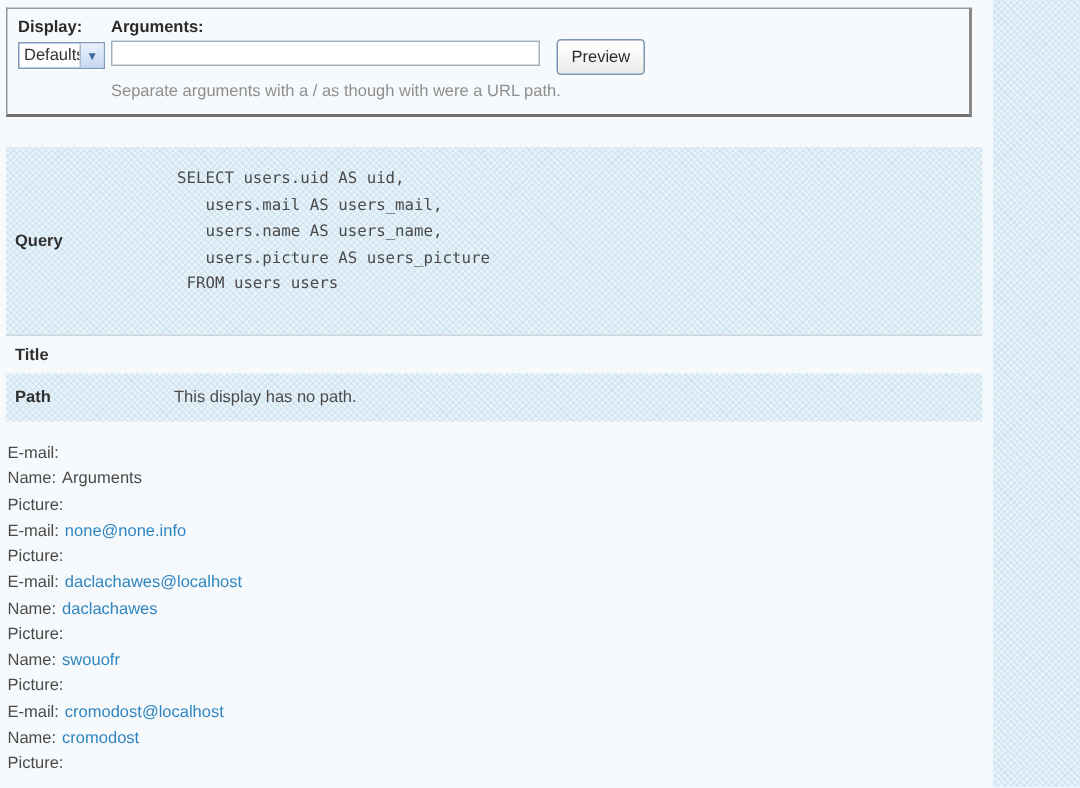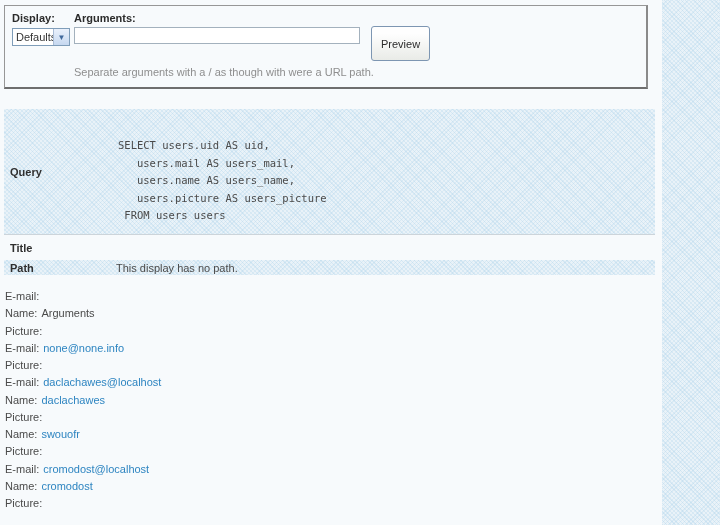--- a/index.html
+++ b/index.html
@@ -96,21 +96,21 @@
     border: 1px solid #a3b1bd;
     background: #fff;
     font-family: "Liberation Sans", sans-serif;
     font-size: 11px;
     padding: 1px 3px;
     color: #333;
   }
   .preview-btn {
     margin-left: 11px;
     margin-top: -1px;
-    height: 35px;
+    height: 24px;
     padding: 0 9px;
     font-family: "Liberation Sans", sans-serif;
     font-size: 11px;
     color: #2b2b2b;
     background: linear-gradient(#fefefe 20%, #e9ebe7);
     border: 1px solid #7d96b2;
     border-radius: 3px;
     cursor: pointer;
   }
   .help-text {
@@ -118,40 +118,39 @@
     color: #8e8e8e;
   }
   
   .info-table {
     margin: 20px 0 0 4px;
     width: 651px;
   }
   .info-row { display: flex; box-sizing: border-box; }
   .row-query { min-height: 125px; }
   .row-title { height: 26px; border-top: 1px solid #ccd4da; }
-  .row-path { height: 15px; }
+  .row-path { height: 32px; }
   .cell-label {
     flex: 0 0 112px;
     width: 112px;
     box-sizing: border-box;
     padding-left: 6px;
     font-weight: bold;
     color: #2f2f2f;
     display: flex;
     align-items: center;
   }
   .cell-value {
     flex: 1;
     display: flex;
     align-items: center;
   }
   .row-query .cell-value {
     display: block;
     padding: 13px 0 0 2px;
-    margin-top: 15px;
   }
   .sql-line {
     white-space: pre;
     font-family: "DejaVu Sans Mono", monospace;
     font-size: 10.5px;
     line-height: 17.5px;
     color: #4a4a4a;
   }
   
   .user-list { margin: 13px 0 0 5px; }

